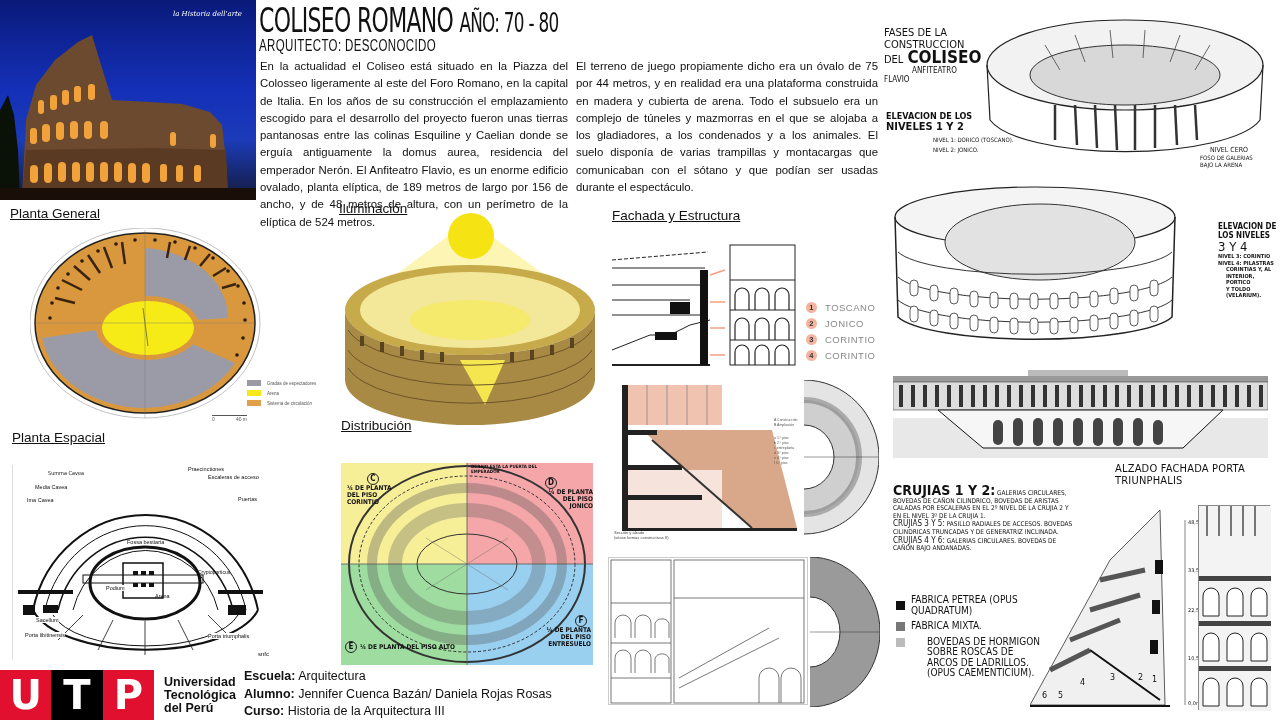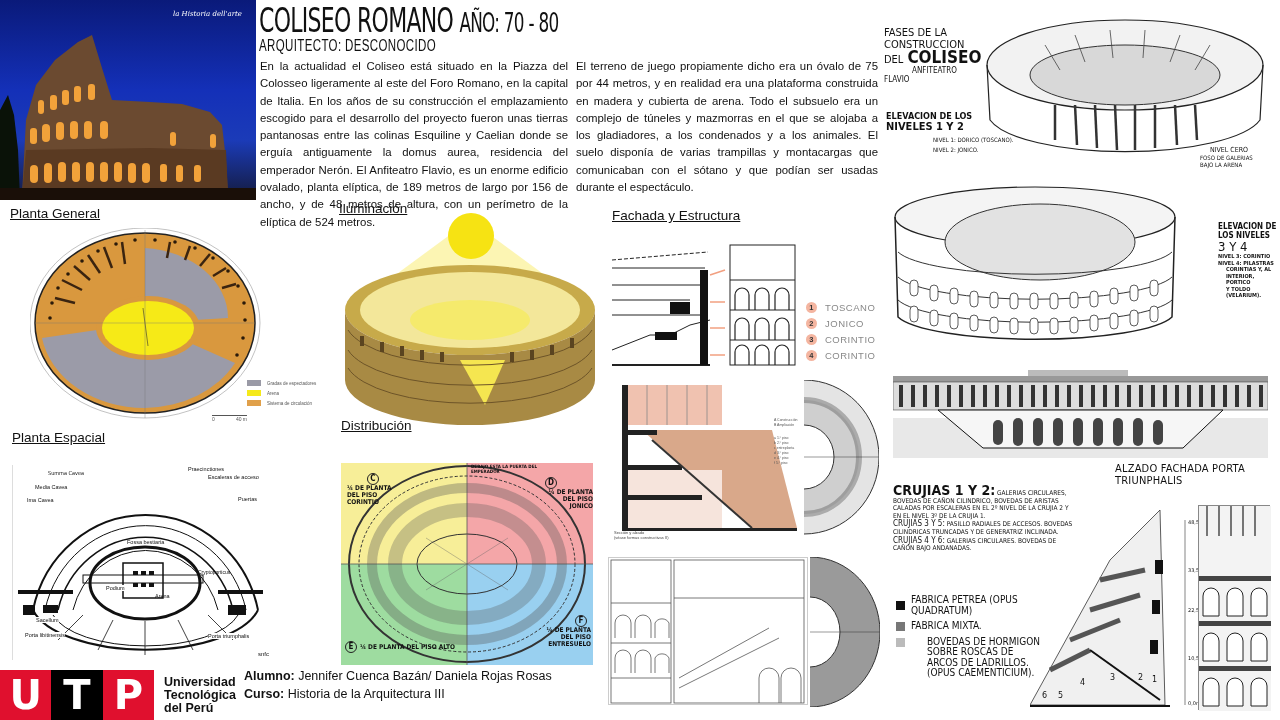--- a/index.html
+++ b/index.html
@@ -657,15 +657,16 @@
   <div class="blk" style="background:#e0102e;">U</div>
   <div class="blk" style="background:#000;">T</div>
   <div class="blk" style="background:#e0102e;">P</div>
 </div>
 <div id="uni" class="abs">
   <div>Universidad</div>
   <div>Tecnológica</div>
   <div>del Perú</div>
 </div>
 <div id="footer-info" class="abs">
+  <div><b>Escuela:</b> <span>Arquitectura</span></div>
   <div><b>Alumno:</b> <span>Jennifer Cuenca Bazán/ Daniela Rojas Rosas</span></div>
   <div><b>Curso:</b> <span>Historia de la Arquitectura III</span></div>
 </div>
 
 </body></html>

